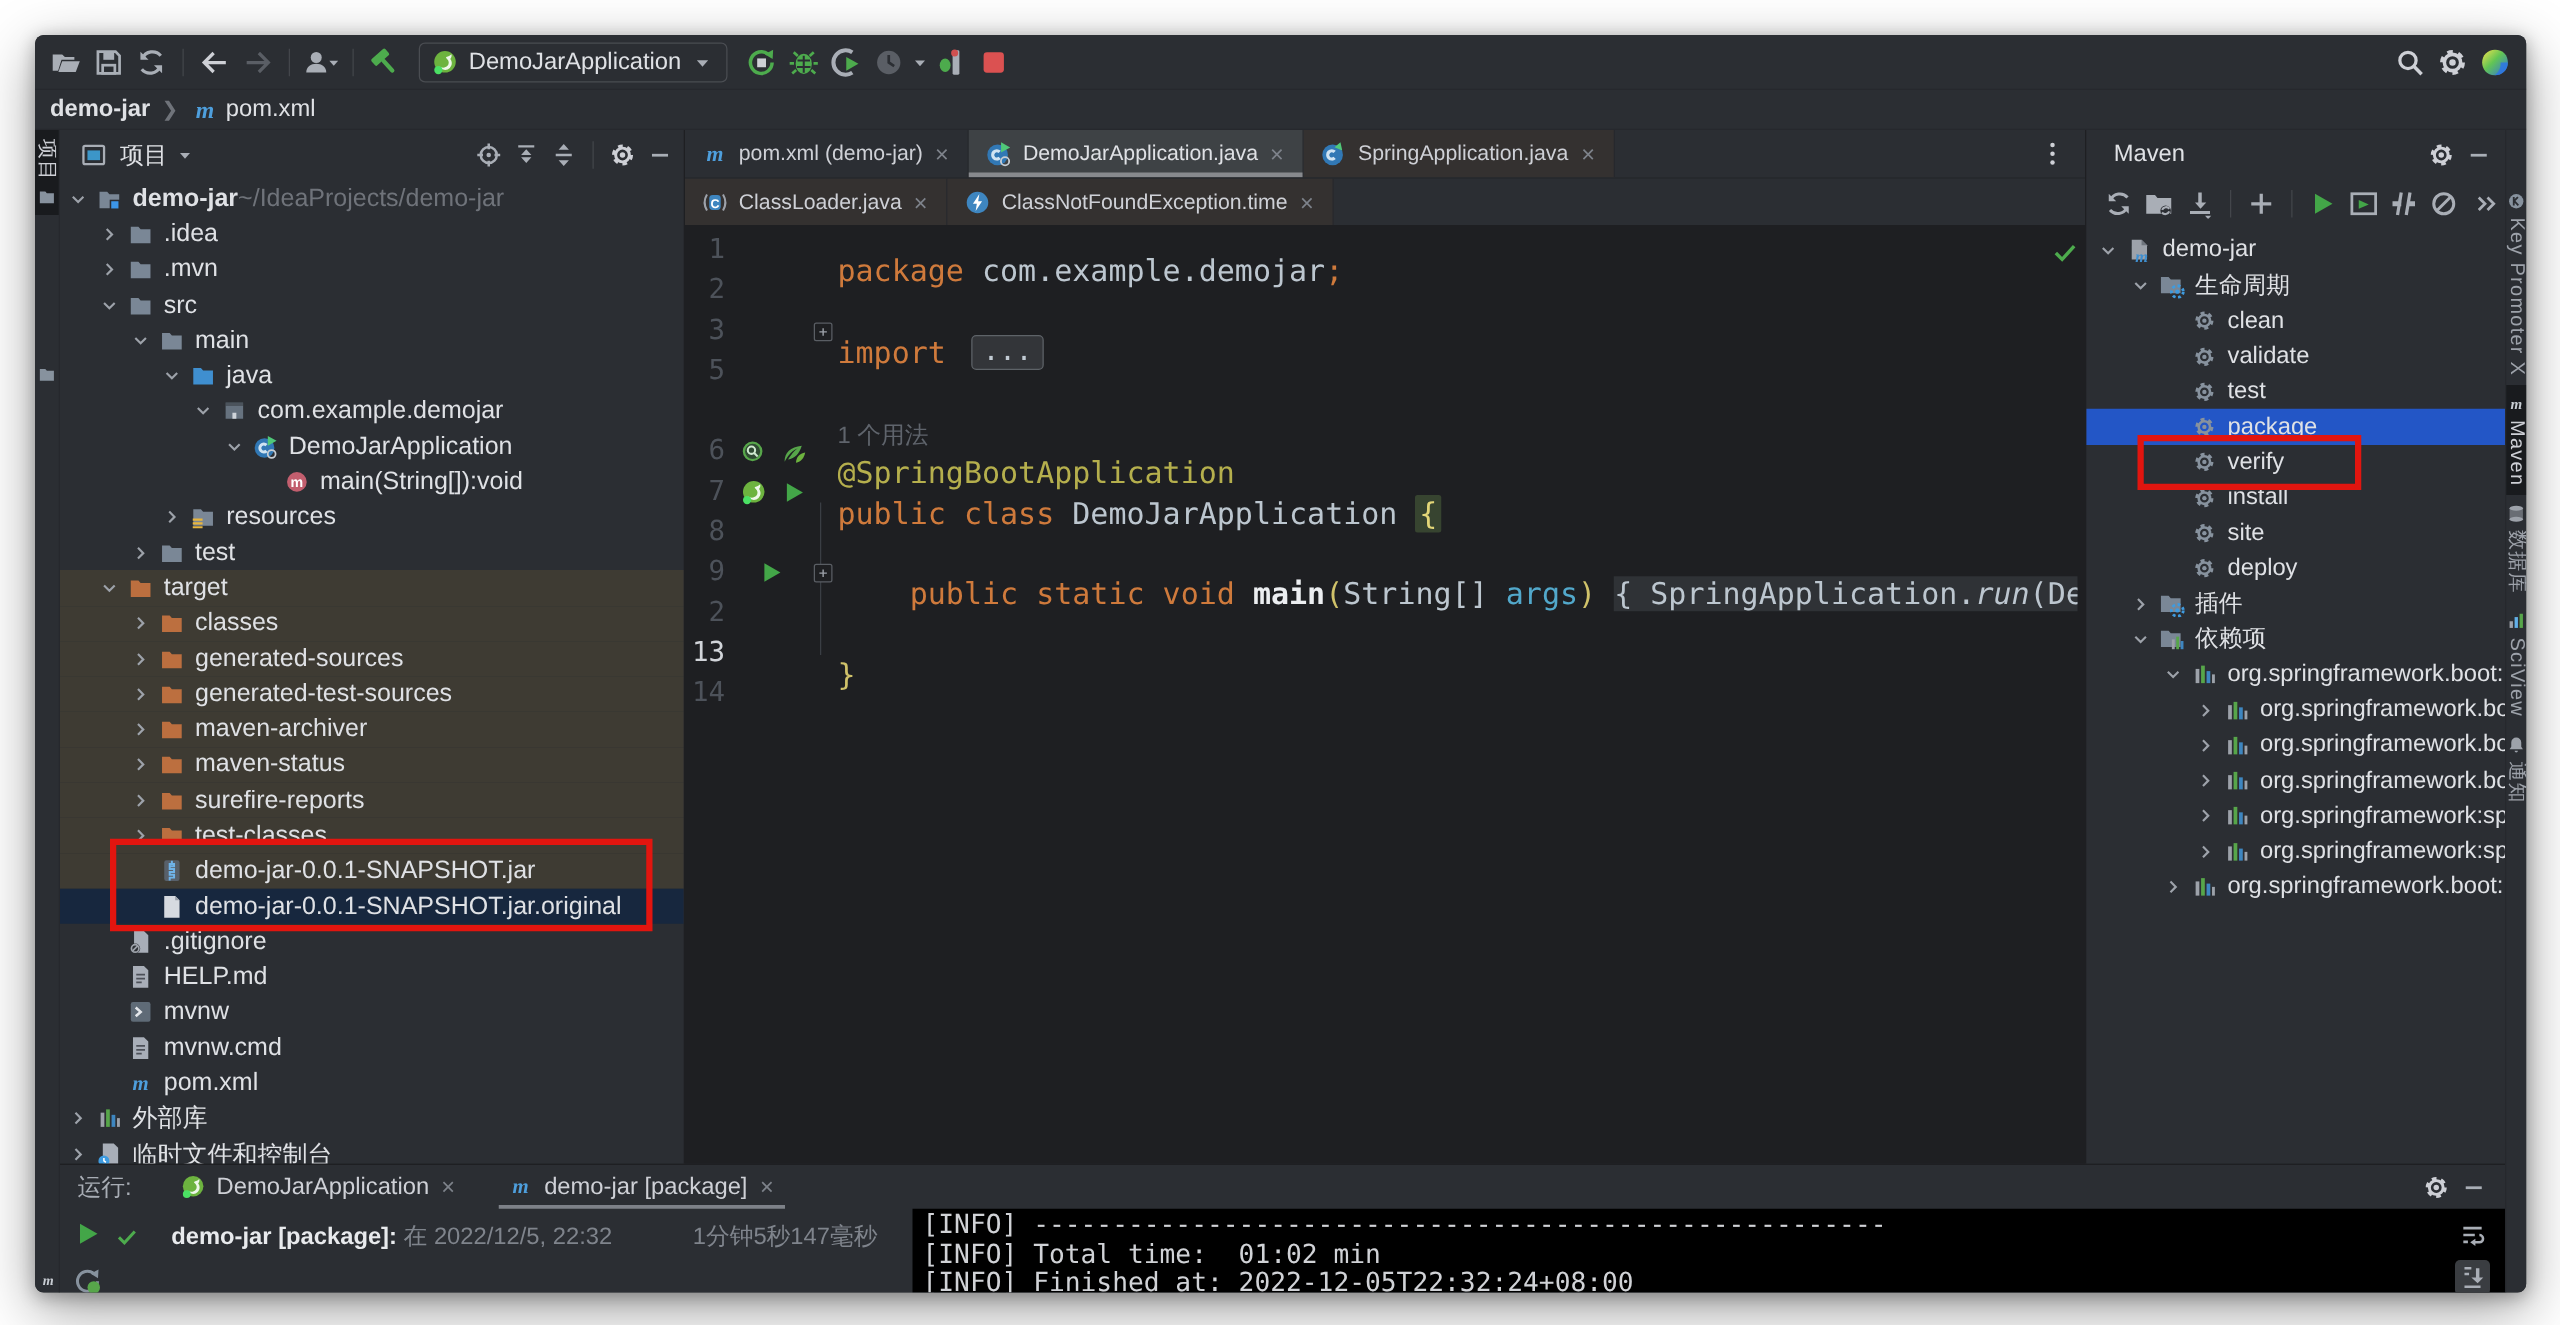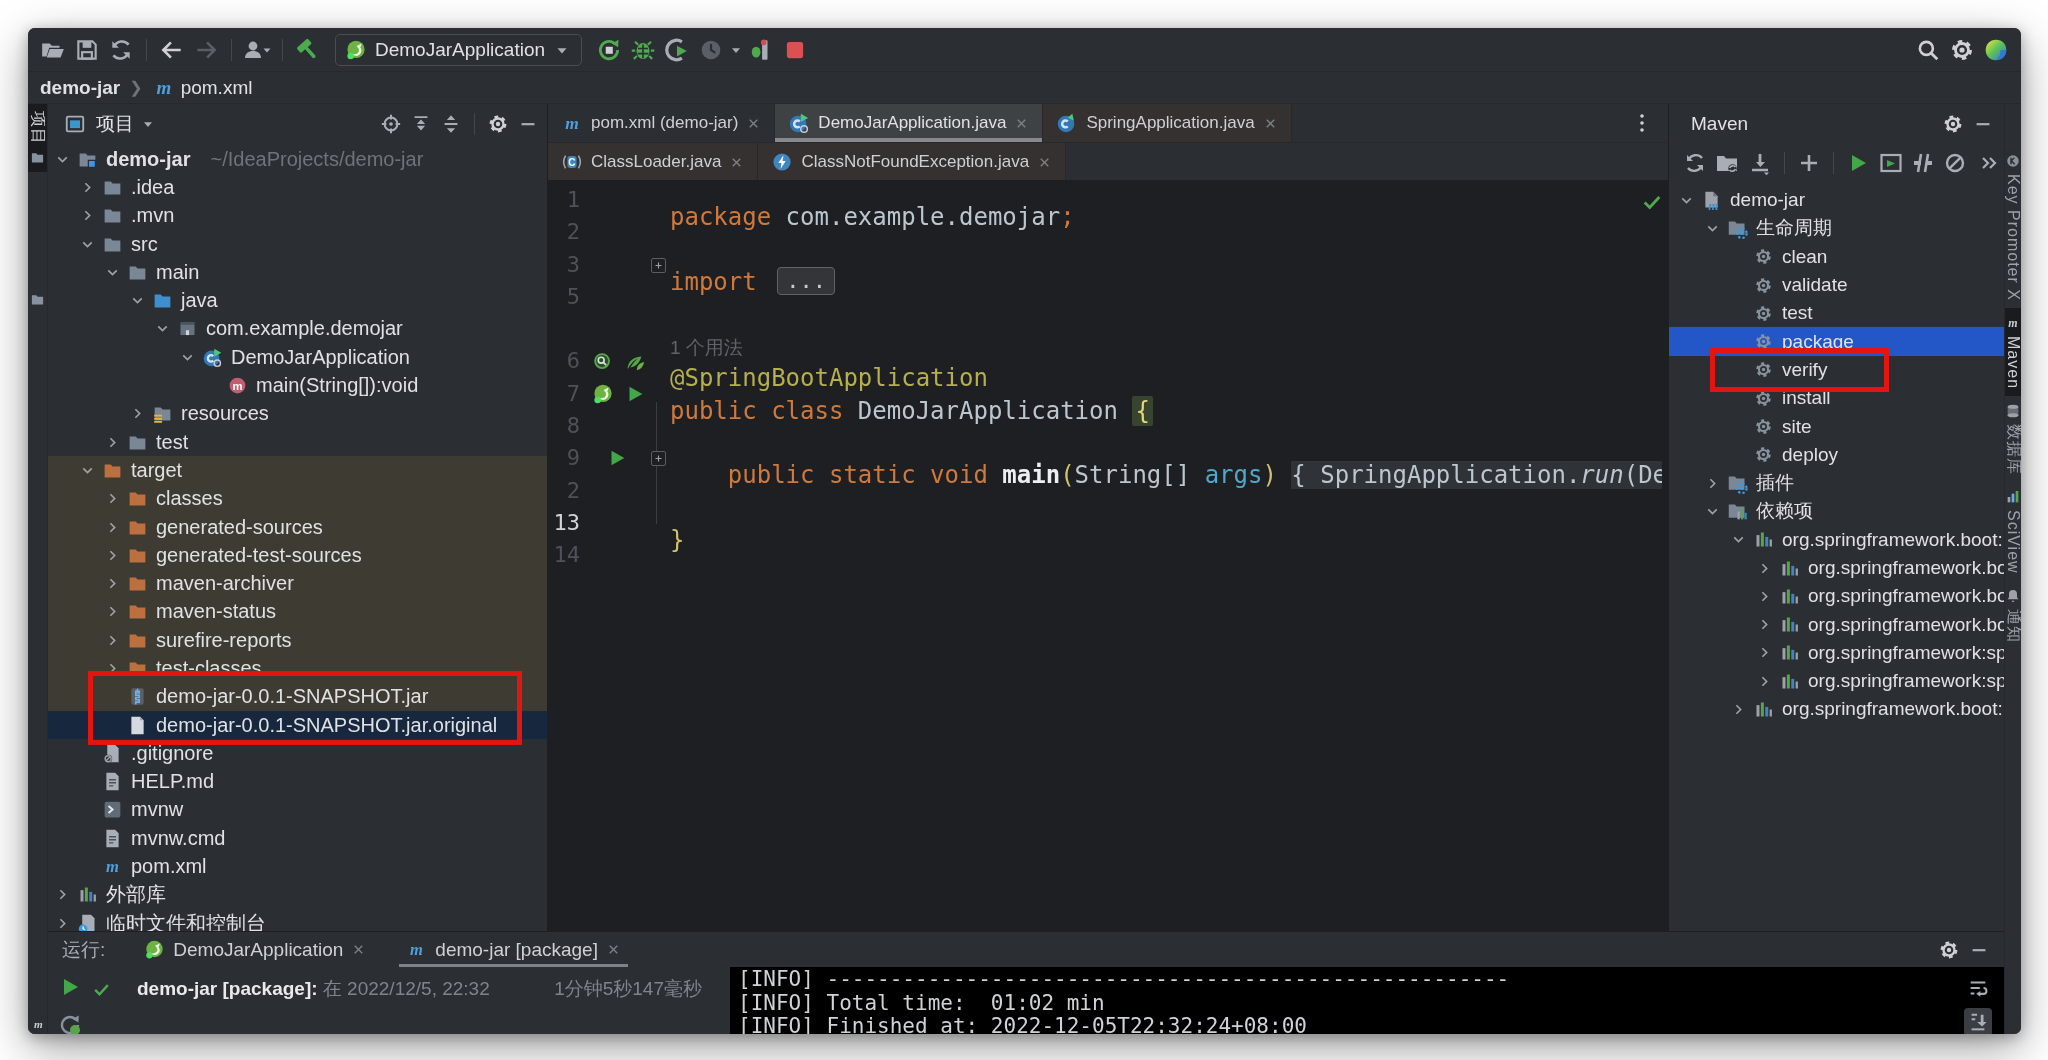--- a/index.html
+++ b/index.html
@@ -45,21 +45,21 @@
   .hbtn { width:30px; height:30px; display:flex; align-items:center; justify-content:center; }
 
   
   .project { position:absolute; left:20px; top:76px; width:500px; height:827px; background:#2b2e33;
              border-right:1px solid #1e1f22; overflow:hidden; }
   .ptree { position:absolute; left:0; top:41px; width:100%; }
   .trow { height:28.3px; display:flex; align-items:center; white-space:nowrap; font-size:20px; color:#dfe1e5; }
   .trow .chev { width:22px; height:22px; flex:0 0 auto; display:flex; align-items:center; justify-content:center; }
   .trow .ticon { width:22px; height:22px; flex:0 0 auto; margin-left:3px; display:flex; align-items:center; justify-content:center; }
   .trow .tlabel { margin-left:8px; }
-  .trow .tsub { margin-left:20px; color:#6f737a; }
+  .trow .tsub { margin-left:0; color:#6f737a; }
   .trow.olive { background:#3e3b33; }
   .trow.selnavy { background:#17273e; }
   .trow.selblue { background:#2356c6; }
   .trow .bold { font-weight:700; }
 
   
   .editor { position:absolute; left:520px; top:76px; width:1120px; height:827px; background:#1e1f22; overflow:hidden; }
   .tabrow { position:absolute; left:0; width:100%; height:38px; background:#2b2e33; display:flex; }
   .tabrow.r1 { top:0; }
   .tabrow.r2 { top:38px; border-top:1px solid #26282d; }
@@ -1129,21 +1129,21 @@
                 <use href="#i-x-close"></use>
               </svg>
             </span>
           </div>
           <div class="etab lib">
             <span class="ic">
               <svg width="22" height="22">
                 <use href="#i-exception"></use>
               </svg>
             </span>
-            <span>ClassNotFoundException.java</span>
+            <span>ClassNotFoundException.time</span>
             <span class="ic">
               <svg width="15" height="15">
                 <use href="#i-x-close"></use>
               </svg>
             </span>
           </div>
         </div>
       <span class="tabs-more ic">
           <svg width="24" height="24">
             <use href="#i-kebab"></use>

